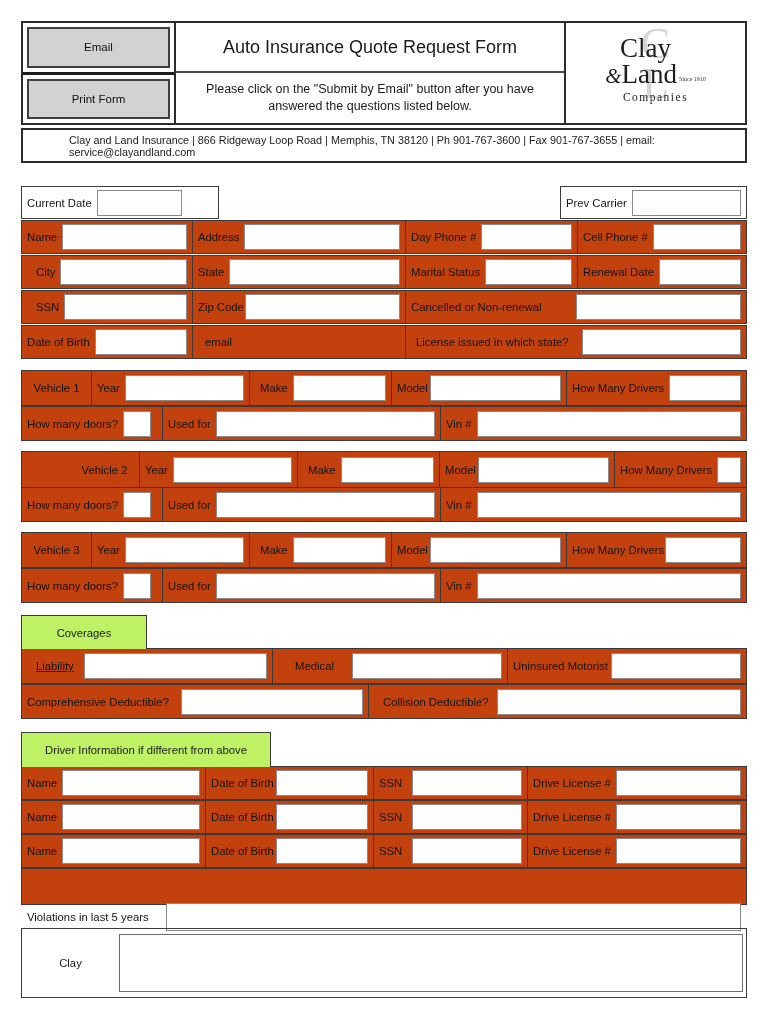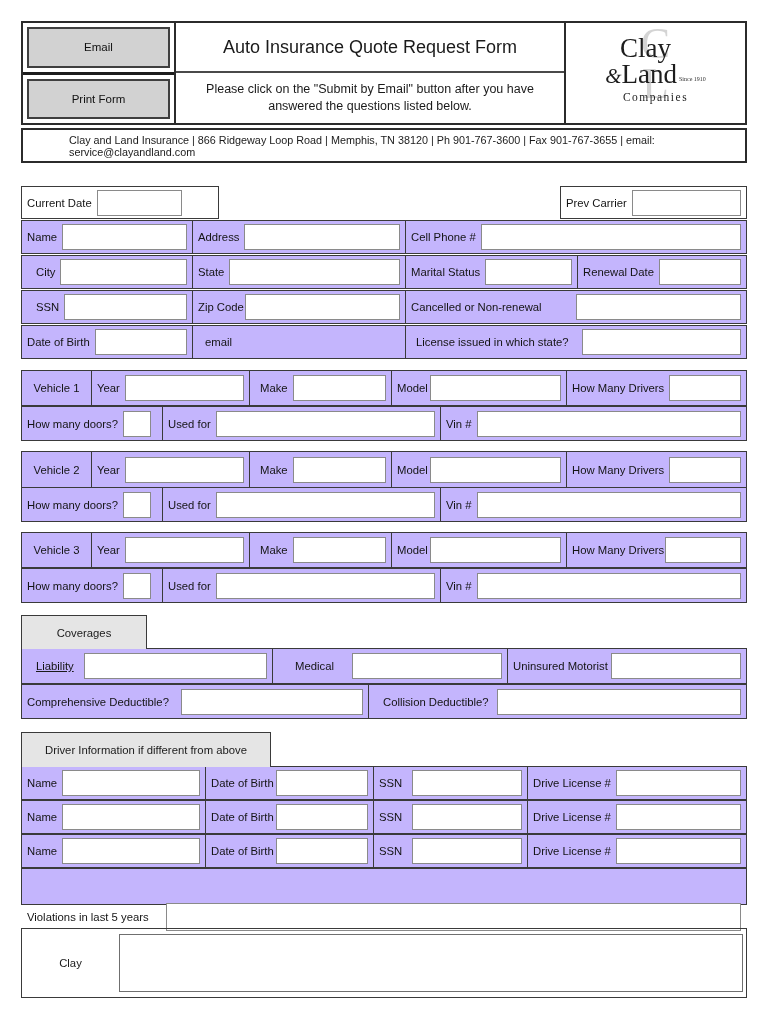--- a/index.html
+++ b/index.html
@@ -31,35 +31,35 @@
   .logo-line2 { font-size:27px; line-height:0.95; }
   .logo-amp { font-style:italic; font-size:21px; }
   .logo-since { font-size:6px; vertical-align:2px; margin-left:2px; color:#333; }
   .logo-companies { font-size:11.5px; letter-spacing:1.5px; margin-top:3px; }
 
   
   .contact-bar { left:21px; top:128px; width:726px; height:35px; border:2px solid #2b2b2b;
     display:flex; align-items:center; justify-content:center; font-size:10.8px;padding-left:46px; }
 
   
-  .row-box { position:absolute; left:21px; width:726px; background:#c4b5fd; border:1px solid #3a3a3a; display:flex; align-items:stretch; }
+  .row-box { position:absolute; left:21px; width:726px; background:#c2410c; border:1px solid #3a3a3a; display:flex; align-items:stretch; }
   .cell { display:flex; align-items:center; gap:5px; padding:0 5px; border-right:1px solid #3a3a3a; min-width:0; }
   .cell:last-child, .cell.noline { border-right:none; }
   .cell.center { justify-content:center; }
   .lbl { font-size:11.3px; white-space:nowrap; color:#141414; }
   .inp { border:1.5px solid #8a8a8a; background:#fff; height:26px; min-width:0; flex:1 1 auto;
     font-family:inherit; font-size:11px; padding:0 3px; border-radius:0; }
   .inp.fixed { flex:0 0 auto; }
 
   
   .mini-box { position:absolute; height:33px; border:1px solid #3a3a3a; background:#fff;
     display:flex; align-items:center; gap:5px; padding:0 5px; }
 
   
-  .tab { position:absolute; background:#e5e5e5; border:1px solid #3a3a3a; border-bottom:none;
+  .tab { position:absolute; background:#bef264; border:1px solid #3a3a3a; border-bottom:none;
     display:flex; align-items:center; justify-content:center; font-size:11.3px; z-index:2; }
 
   
   .notes-box { left:21px; top:928px; width:726px; height:70px; border:1px solid #3a3a3a;
     display:flex; align-items:center; }
   .notes-label { width:97px; text-align:center; font-size:11.3px; }
   .notes-area { flex:1; height:58px; margin-right:3px; border:1.5px solid #6f6f6f;
     resize:none; font-family:inherit; font-size:11px; padding:2px 3px; }
 </style>
 </head>
@@ -108,20 +108,24 @@
 
   <div class="row-box" style="top:220px; height:34px;">
     <div class="cell" style="width:171px;">
       <span class="lbl">Name</span>
       <input type="text" class="inp" style="">
     </div>
     <div class="cell" style="width:213px;">
       <span class="lbl">Address</span>
       <input type="text" class="inp" style="">
     </div>
+    <div class="cell" style="width:172px;">
+      <span class="lbl">Day Phone #</span>
+      <input type="text" class="inp" style="">
+    </div>
     <div class="cell" style="flex:1;">
       <span class="lbl">Cell Phone #</span>
       <input type="text" class="inp" style="">
     </div>
   </div>
 
   <div class="row-box" style="top:255px; height:34px;">
     <div class="cell" style="width:171px; padding-left:14px;">
       <span class="lbl">City</span>
       <input type="text" class="inp" style="">
@@ -198,21 +202,21 @@
     <div class="cell" style="width:278px;">
       <span class="lbl">Used for</span>
       <input type="text" class="inp" style="">
     </div>
     <div class="cell" style="flex:1;">
       <span class="lbl">Vin #</span>
       <input type="text" class="inp" style="">
     </div>
   </div>
 
-  <div class="row-box" style="top:451px; height:37px;">
+  <div class="row-box" style="top:451px; height:37px;padding-left:48px;">
     <div class="cell center" style="width:70px;">
       <span class="lbl">Vehicle 2</span>
     </div>
     <div class="cell" style="width:158px;">
       <span class="lbl">Year</span>
       <input type="text" class="inp" style="">
     </div>
     <div class="cell" style="width:142px; padding-left:10px;">
       <span class="lbl">Make</span>
       <input type="text" class="inp" style="">

